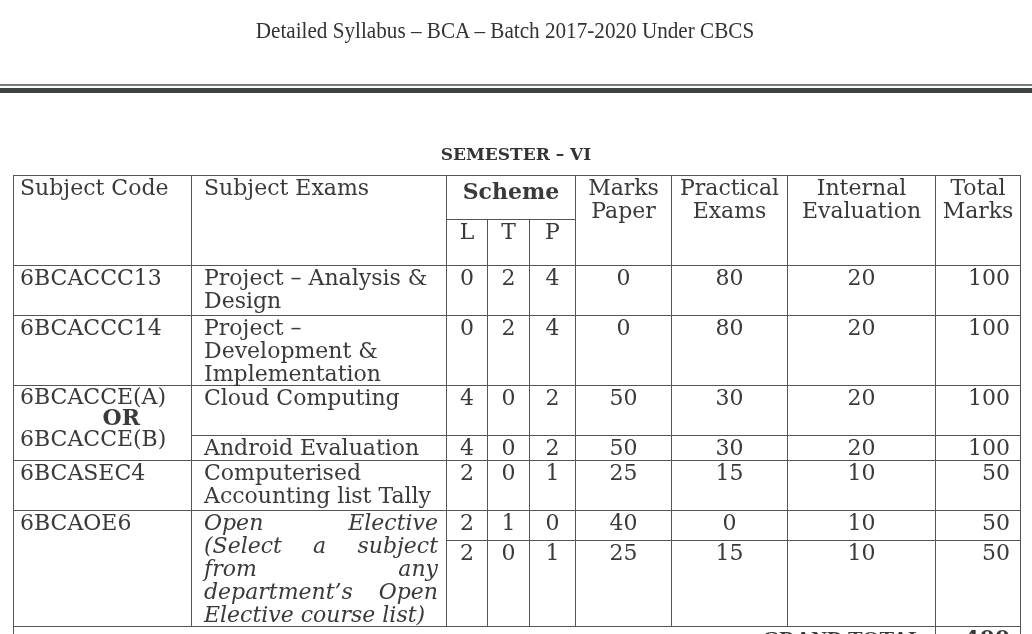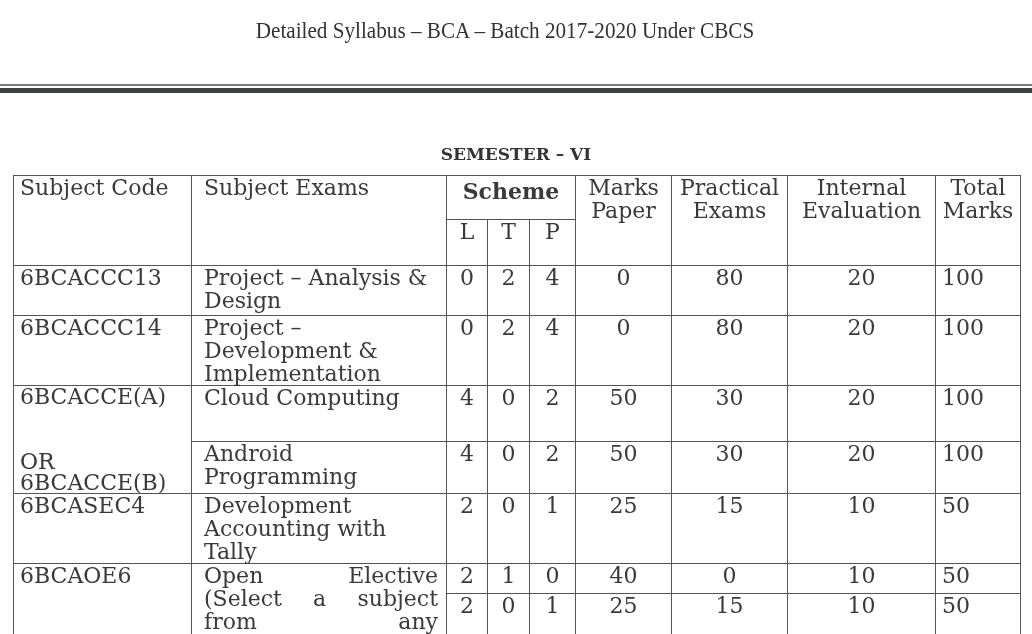--- a/index.html
+++ b/index.html
@@ -35,24 +35,24 @@
       color: #3a3a3a;
     }
     table.syllabus td, table.syllabus th {
       border: 1.2px solid #555;
       padding: 0 6px;
       vertical-align: top;
       font-weight: normal;
       line-height: 23px;
     }
     .c { text-align: center; }
-    .r { padding-right: 10px !important; }
+    .r { text-align: right; padding-right: 10px !important; }
     .b { font-weight: bold !important; margin-left: 44px; }
-    .just { text-align: justify; text-align-last: left; }
-    .or { font-weight: normal; text-align: left; display: block; width: 120px; margin-top: 44px; }
+    .just { text-align: justify; text-align-last: left; font-style: italic; }
+    .or { font-weight: bold; text-align: right; display: block; width: 120px; }
     .grand-label { text-align: right; font-weight: bold !important; padding-right: 12px !important; font-family: Liberation Serif, serif; }
   </style>
 </head>
 <body>
 
 <div class="doc-title">Detailed Syllabus – BCA – Batch 2017-2020 Under CBCS</div>
 <div class="rule">
   <div class="thin"></div>
   <div class="thick"></div>
 </div>
@@ -120,33 +120,33 @@
     <td class="c">4</td>
     <td class="c">0</td>
     <td class="c">2</td>
     <td class="c">50</td>
     <td class="c">30</td>
     <td class="c">20</td>
     <td class="r">100</td>
   </tr>
 
   <tr style="height:25px">
-    <td style="padding-left:12px">Android Programming</td>
+    <td style="padding-left:12px">Android Evaluation</td>
     <td class="c">4</td>
     <td class="c">0</td>
     <td class="c">2</td>
     <td class="c">50</td>
     <td class="c">30</td>
     <td class="c">20</td>
     <td class="r">100</td>
   </tr>
 
   <tr style="height:50px">
     <td>6BCASEC4</td>
-    <td style="padding-left:12px">Development Accounting with Tally</td>
+    <td style="padding-left:12px">Computerised Accounting list Tally</td>
     <td class="c">2</td>
     <td class="c">0</td>
     <td class="c">1</td>
     <td class="c">25</td>
     <td class="c">15</td>
     <td class="c">10</td>
     <td class="r">50</td>
   </tr>
 
   <tr style="height:25px">

